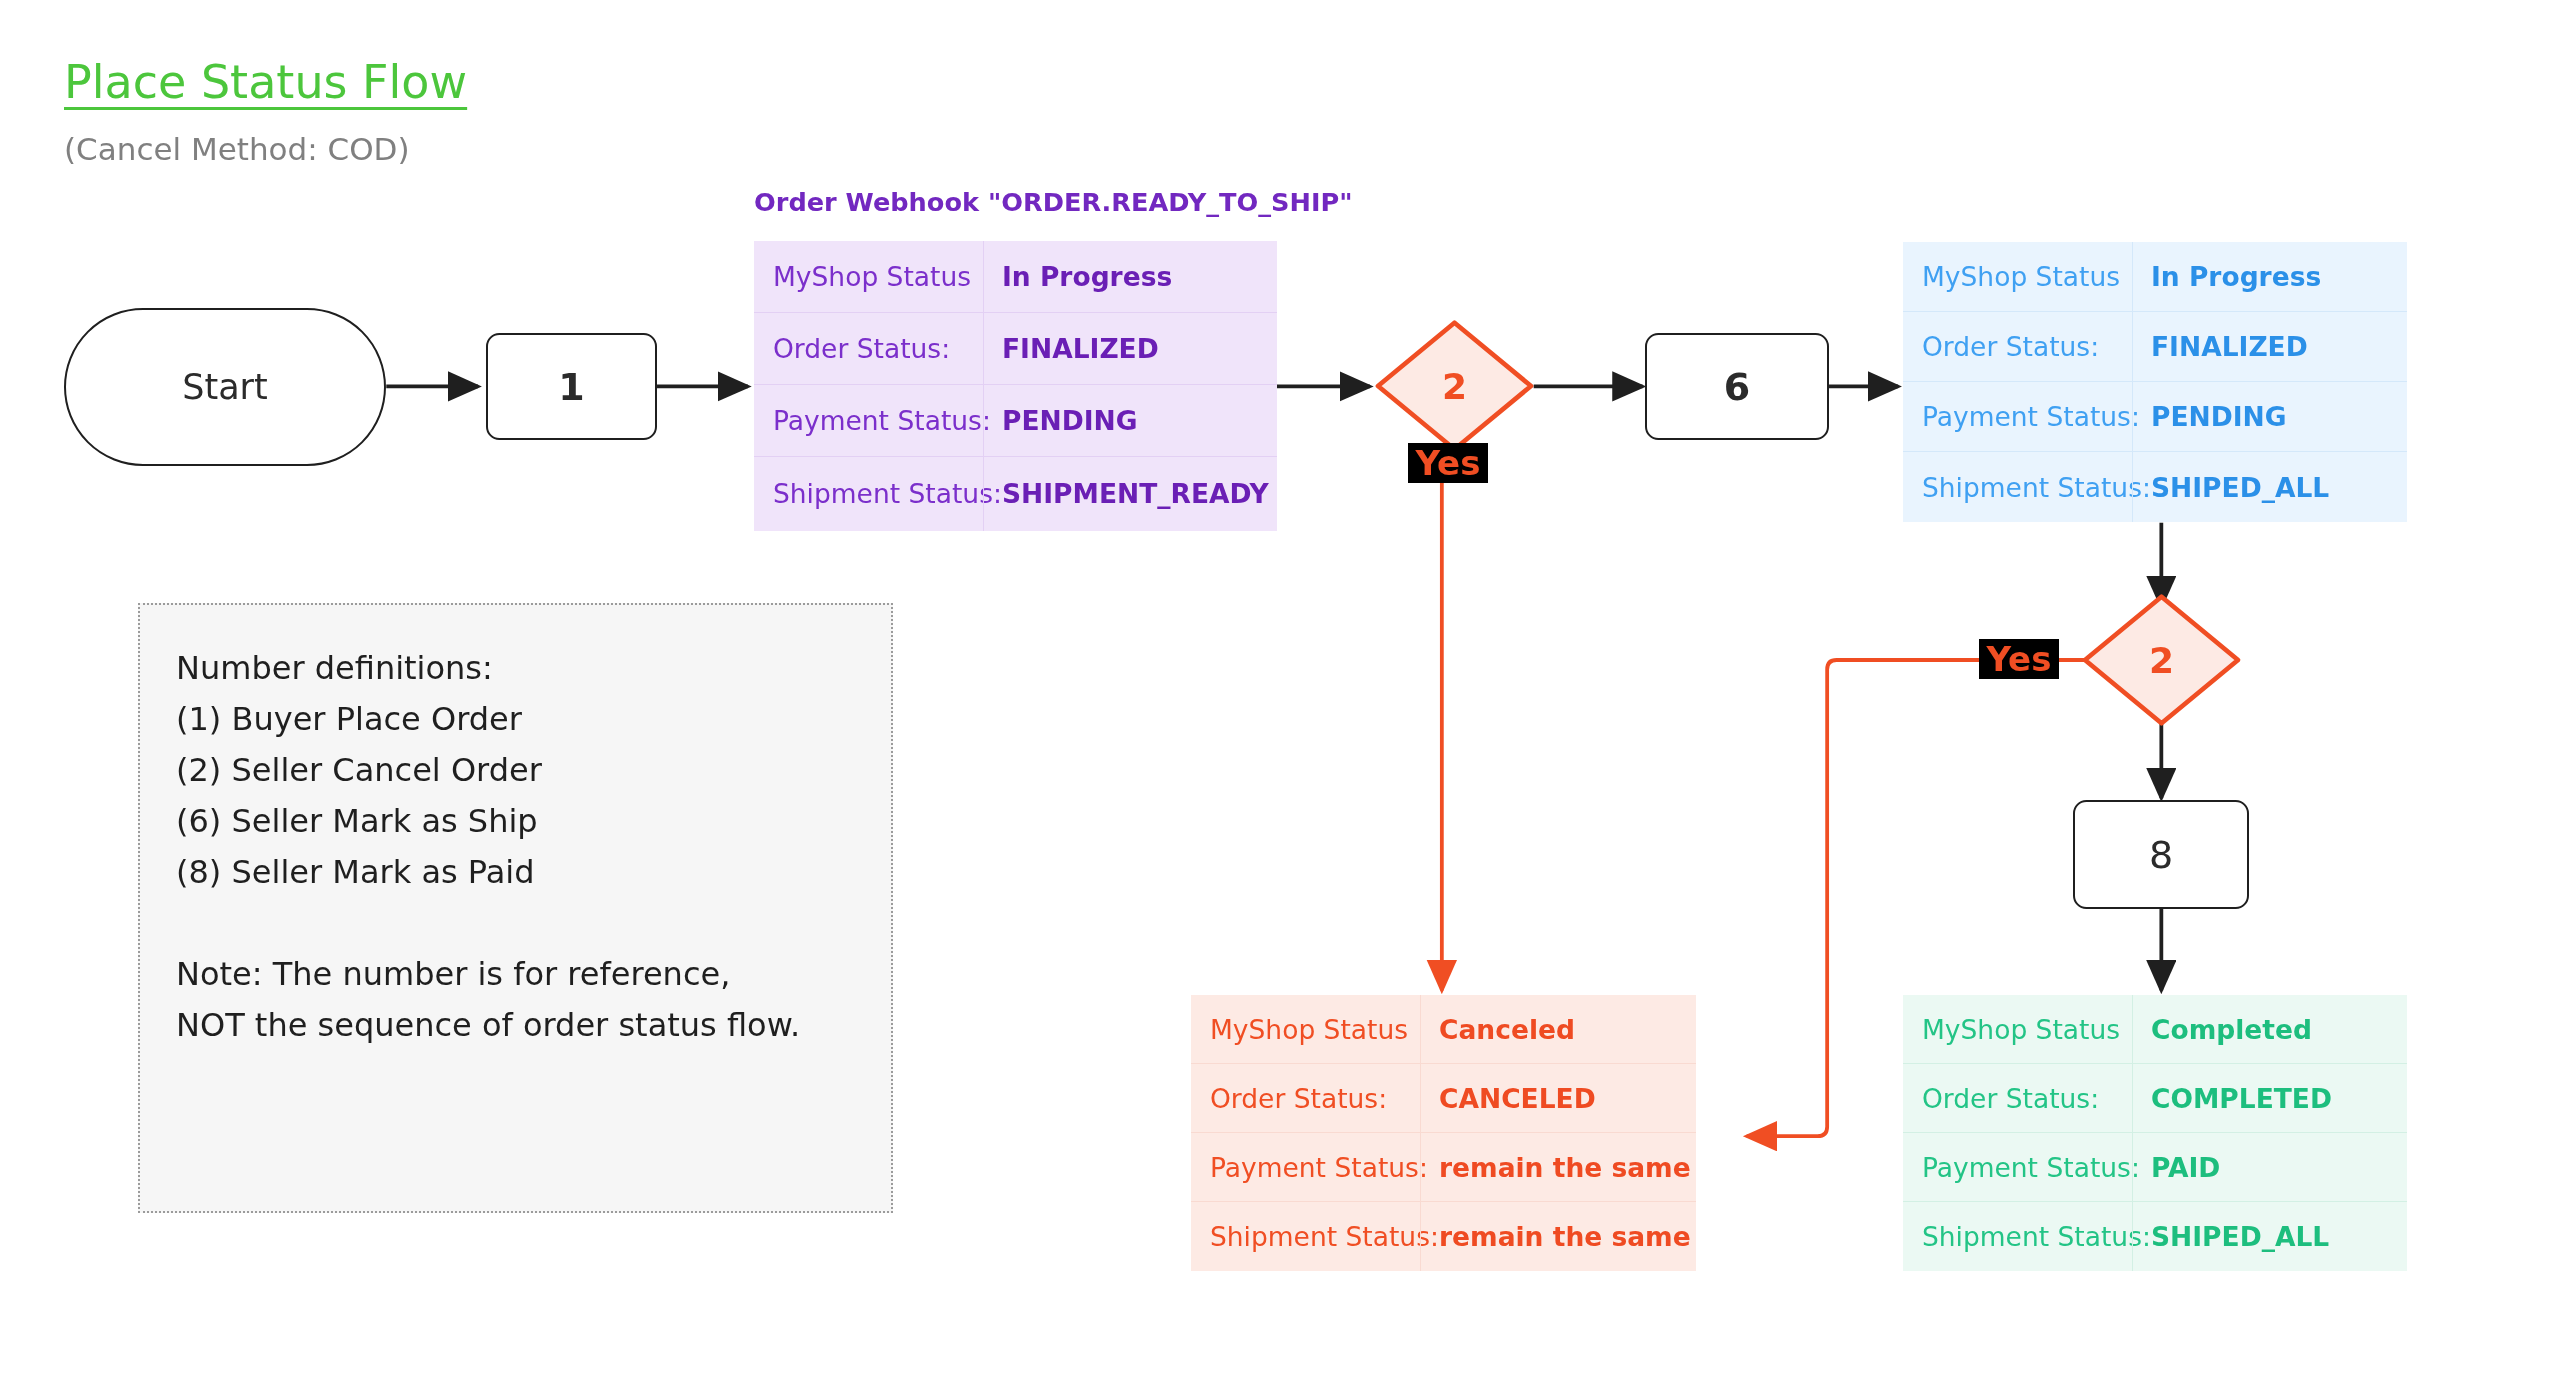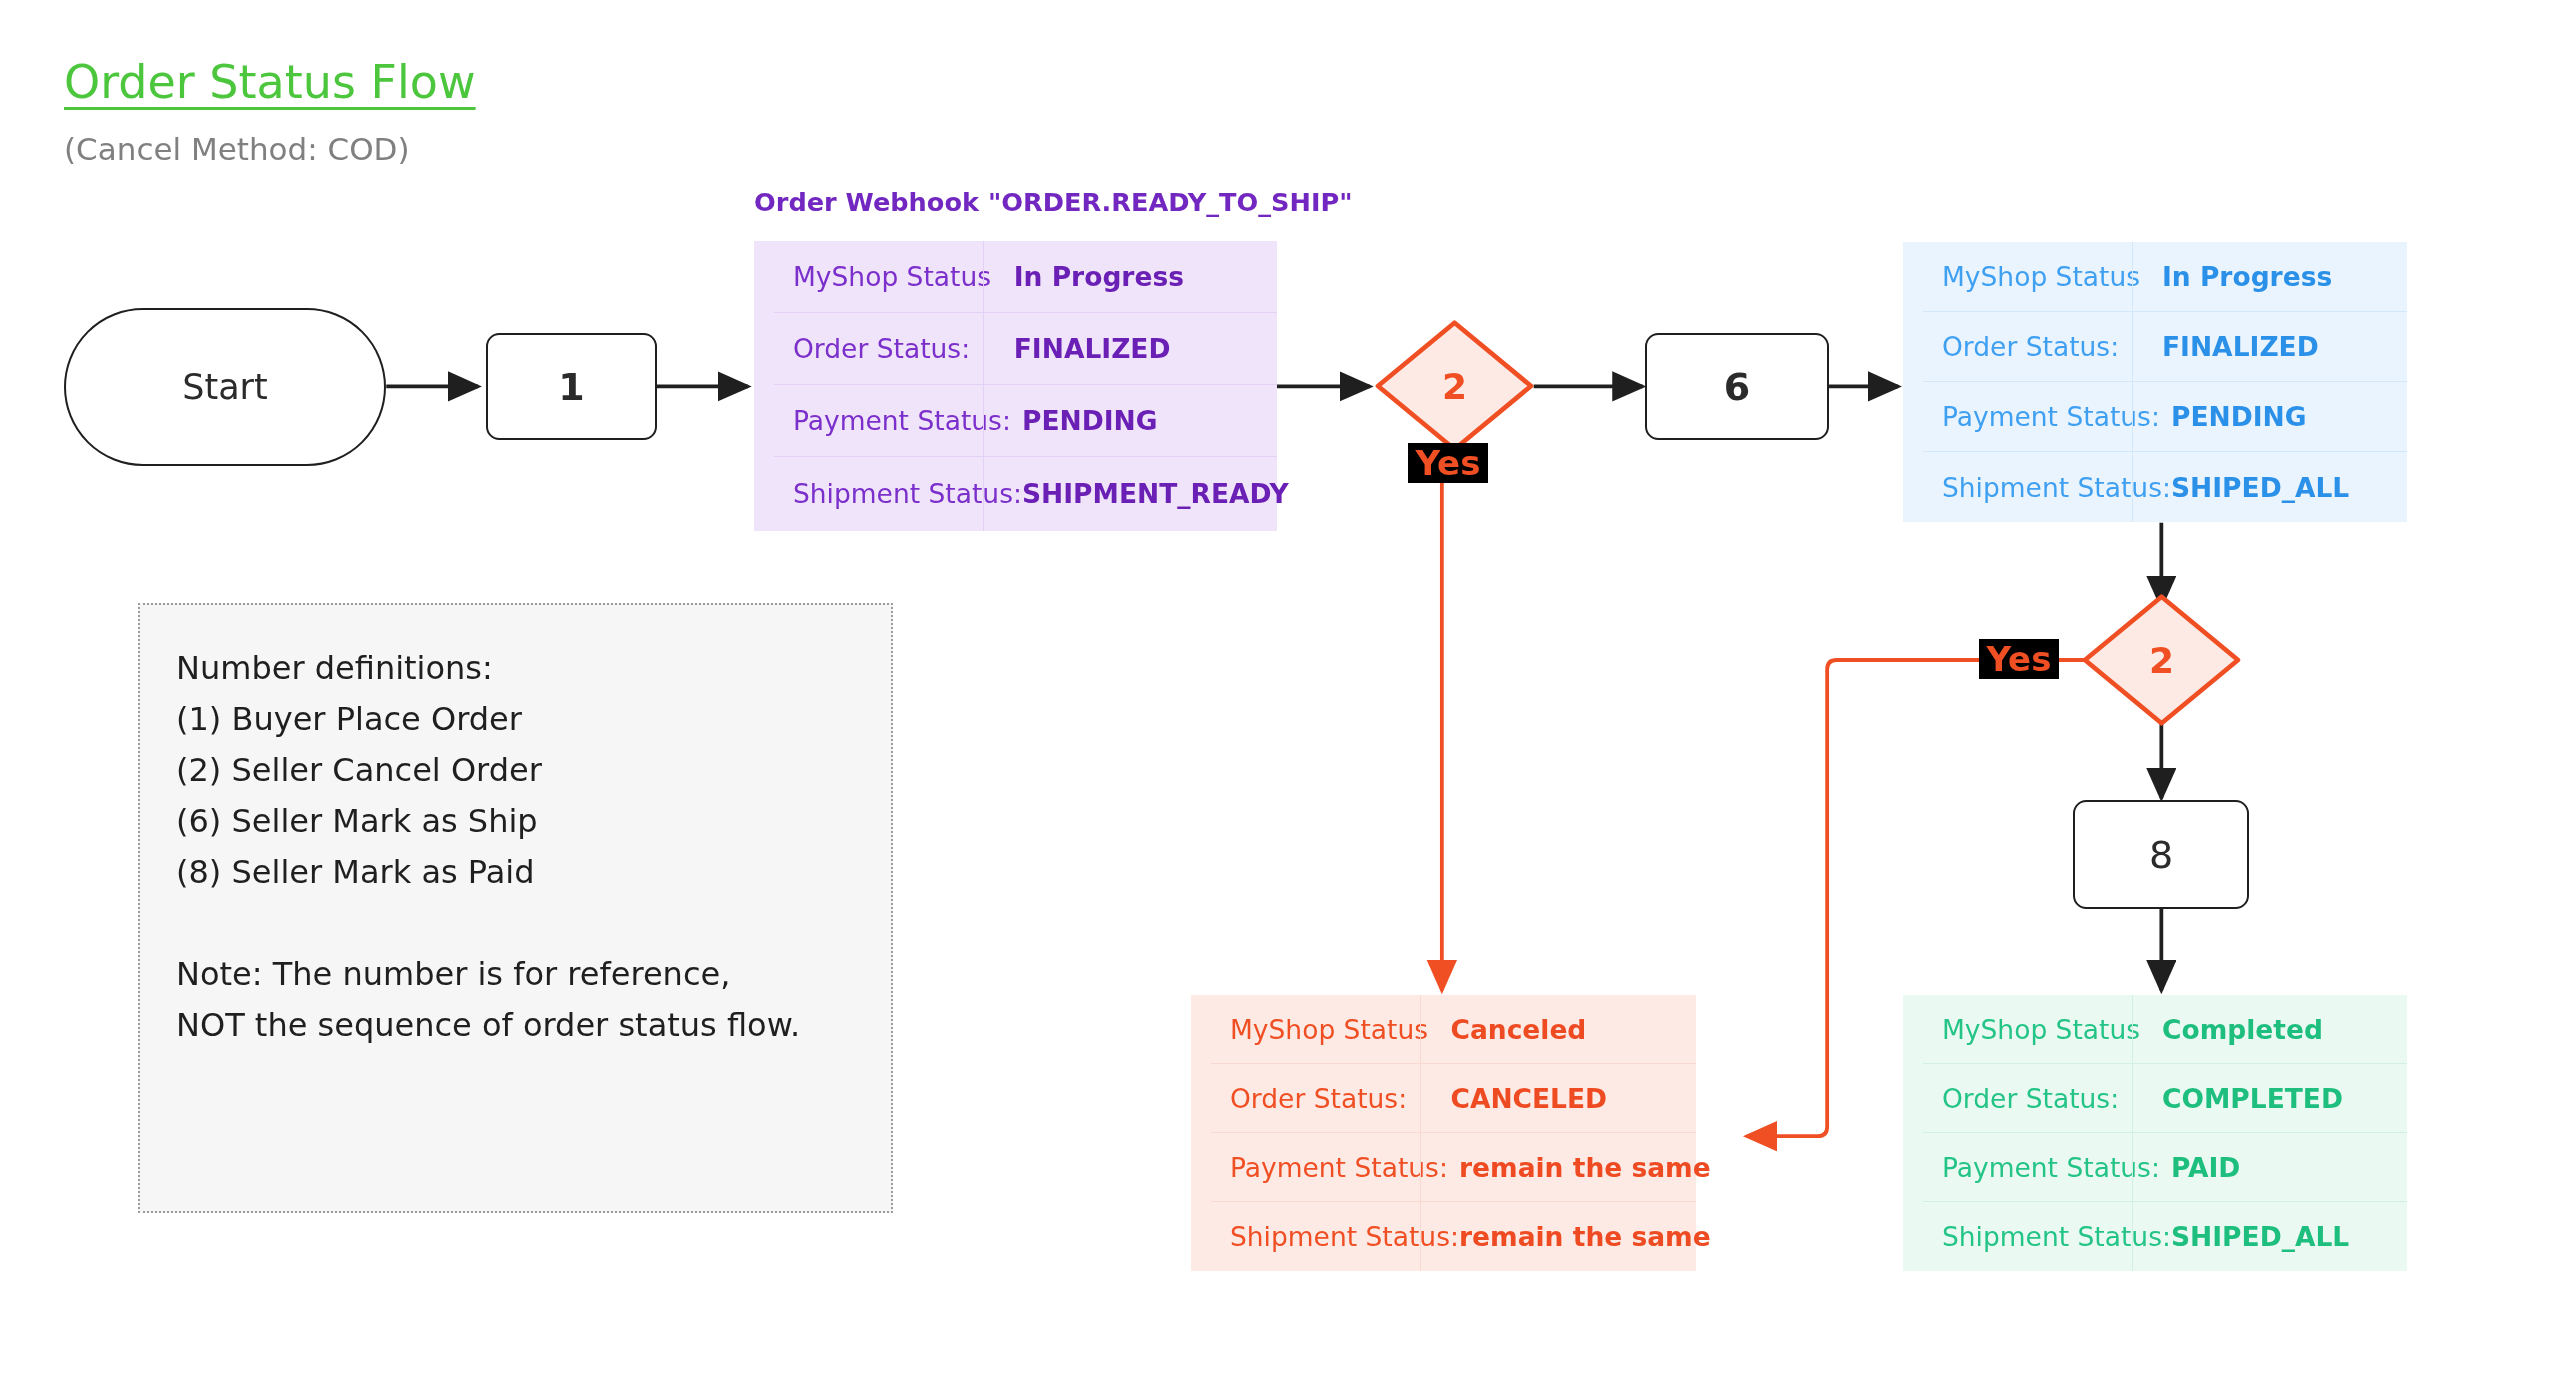--- a/index.html
+++ b/index.html
@@ -37,21 +37,20 @@
   .diamond-wrap svg{display:block;overflow:visible;}
   .diamond-label{
     position:absolute;inset:0;display:flex;align-items:center;justify-content:center;
     color:#F04E23;font-size:36px;font-weight:700;pointer-events:none;
   }
 
   
   .status-table{
     position:absolute;box-sizing:border-box;
     border-collapse:collapse;
-    padding-left:20px;
   }
   .status-table .row{display:flex;align-items:center;box-sizing:border-box;}
   .status-table .k{
     box-sizing:border-box;
     font-size:26.5px;font-weight:400;
     padding-left:19px;
     white-space:nowrap;
   }
   .status-table .v{
     box-sizing:border-box;
@@ -118,21 +117,21 @@
     position:absolute;color:#F04E23;font-size:34px;font-weight:700;
     background:#000000;padding:0 7.6px;white-space:nowrap;
   }
 
   
   #connectors{position:absolute;left:0;top:0;width:2576px;height:1391px;pointer-events:none;}
 </style>
 </head>
 <body>
 
-<div class="abs" id="page-title">Order Status Flow</div>
+<div class="abs" id="page-title">Place Status Flow</div>
 <div class="abs" id="page-subtitle">(Cancel Method: COD)</div>
 
 <svg id="connectors" viewBox="0 0 2721 1469">
   <defs>
     <marker id="arrowBlack" markerWidth="10" markerHeight="10" refX="8" refY="4" orient="auto" markerUnits="strokeWidth">
       <path d="M0,0 L9,4 L0,8 z" fill="#1f1f1f"></path>
     </marker>
     <marker id="arrowRed" markerWidth="10" markerHeight="10" refX="8" refY="4" orient="auto" markerUnits="strokeWidth">
       <path d="M0,0 L9,4 L0,8 z" fill="#F04E23"></path>
     </marker>

